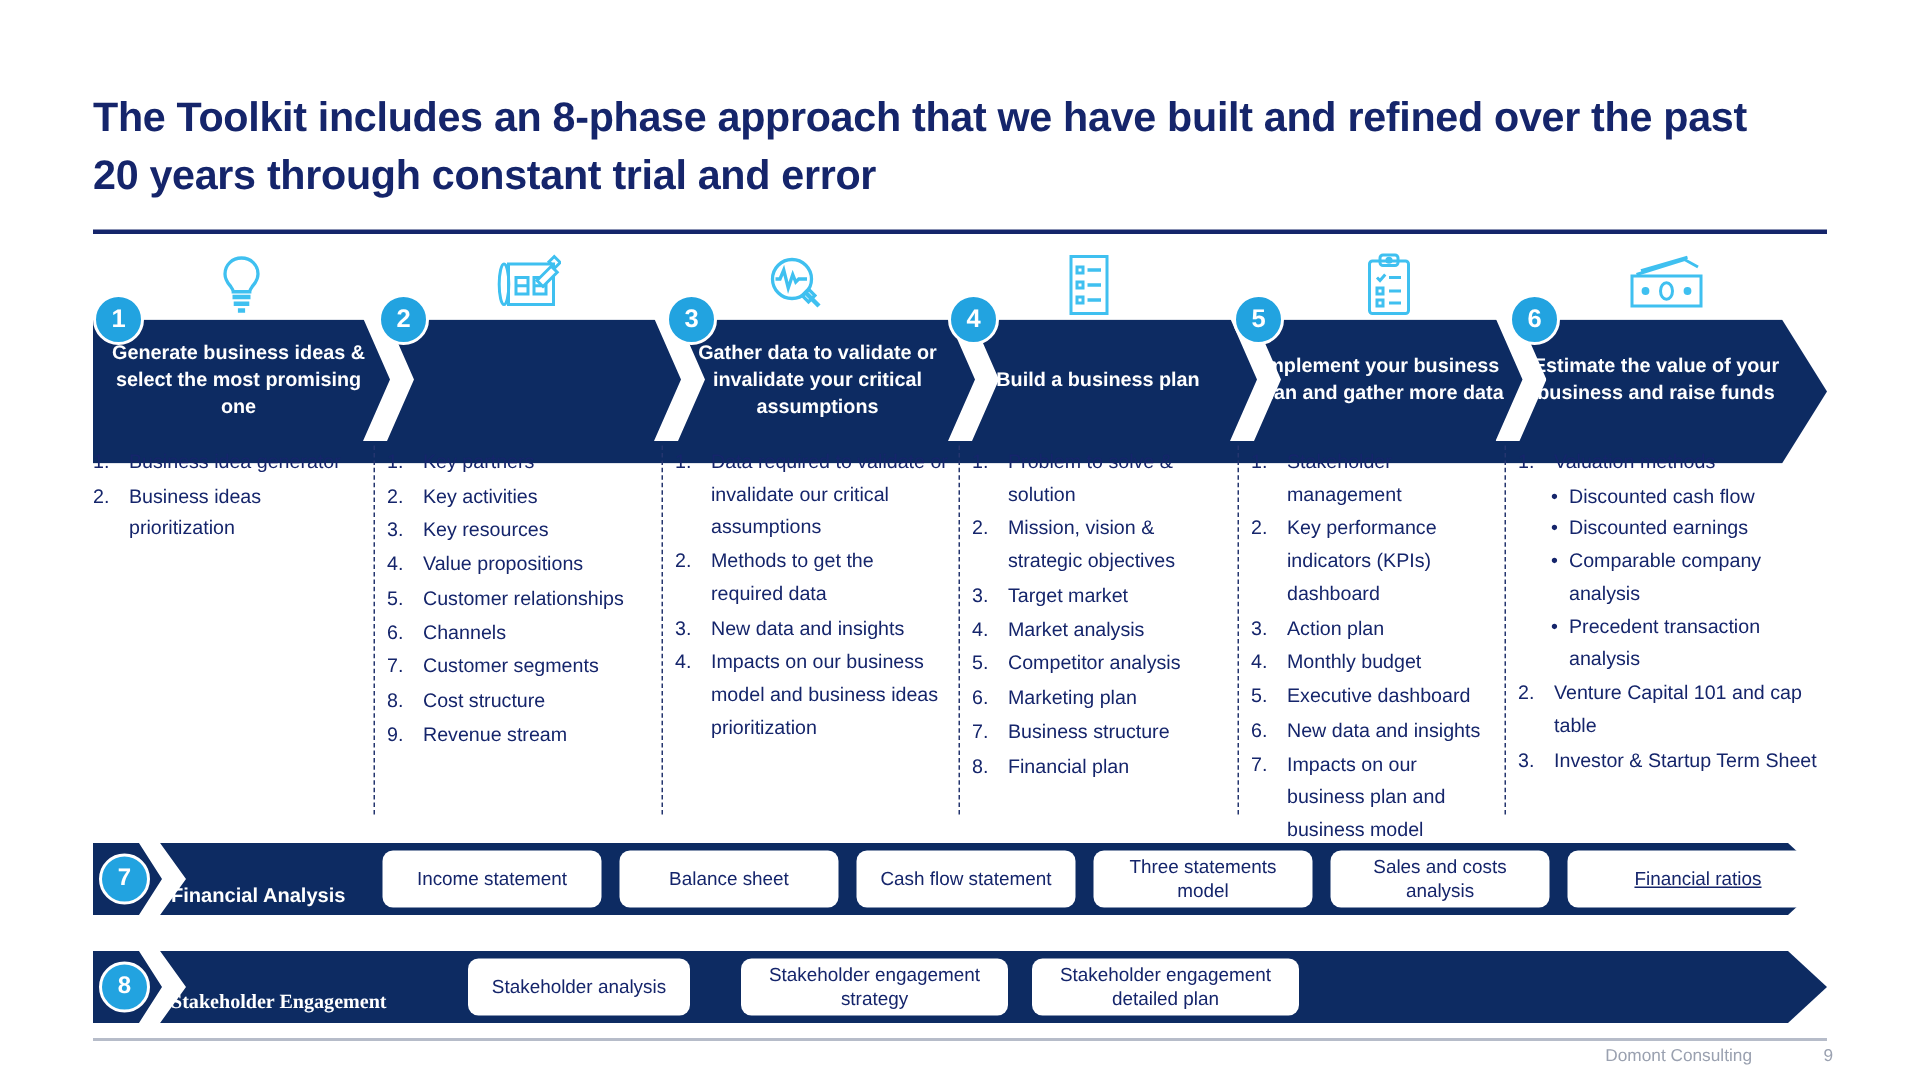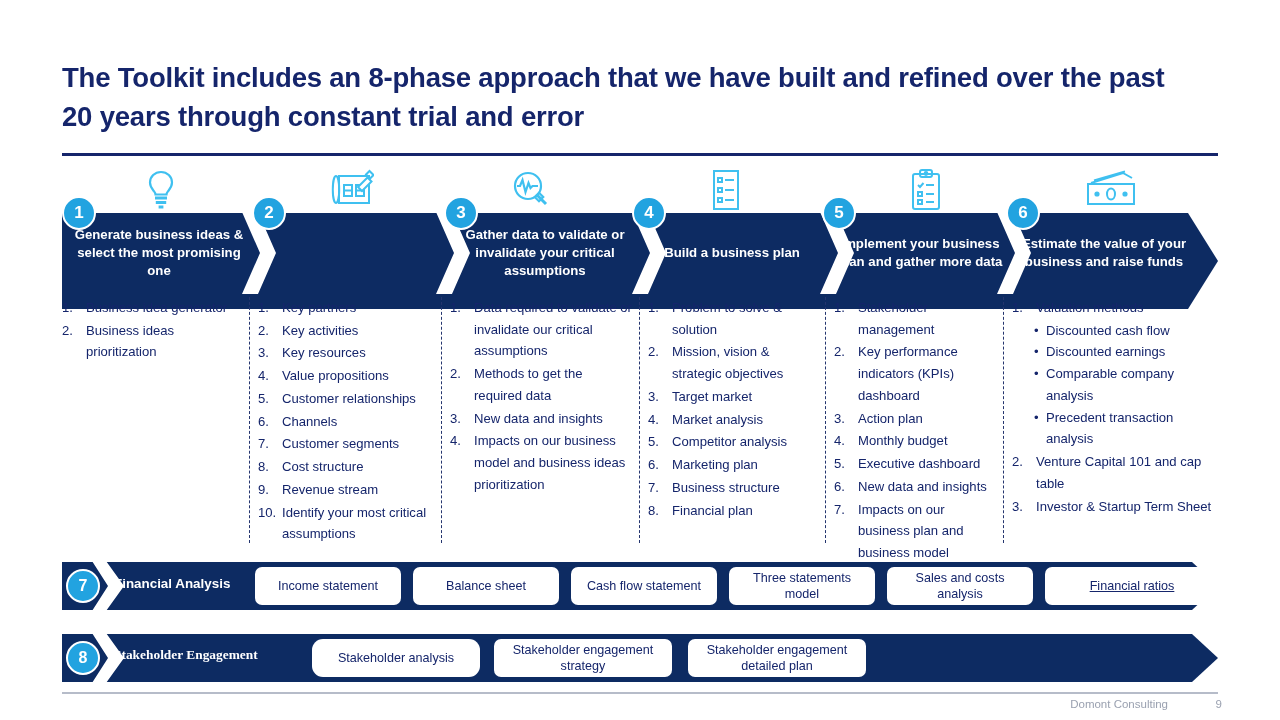--- a/index.html
+++ b/index.html
@@ -103,21 +103,21 @@
     clip-path: polygon(0 0, 14px 0, 32px 50%, 14px 100%, 0 100%, 16px 50%);
   }
   .banner-num {
     position: absolute; left: 4px; top: 7px;
     width: 34px; height: 34px; border-radius: 50%;
     background: #22a3e0; border: 2px solid #ffffff;
     color: #fff; font-size: 16px; font-weight: bold;
     display: flex; align-items: center; justify-content: center; z-index: 6;
   }
   .banner-title {
-    position: absolute; top: 3px; height: 36px;
+    position: absolute; top: 16px; height: 36px;
     display: flex; align-items: center;
     color: #ffffff; font-size: 13.4px; font-weight: bold;
     z-index: 4;
   }
   .chip {
     position: absolute; top: 5px; height: 38px;
     background: #ffffff; border-radius: 7px;
     display: flex; align-items: center; justify-content: center;
     text-align: center; color: #15256b;
     font-size: 12.6px; line-height: 1.3;
@@ -245,21 +245,20 @@
       <ol class="items" style="padding-left:8px;">
         <li><span class="idx">1.</span><span>Key partners</span></li>
         <li><span class="idx">2.</span><span>Key activities</span></li>
         <li><span class="idx">3.</span><span>Key resources</span></li>
         <li><span class="idx">4.</span><span>Value propositions</span></li>
         <li><span class="idx">5.</span><span>Customer relationships</span></li>
         <li><span class="idx">6.</span><span>Channels</span></li>
         <li><span class="idx">7.</span><span>Customer segments</span></li>
         <li><span class="idx">8.</span><span>Cost structure</span></li>
         <li><span class="idx">9.</span><span>Revenue stream</span></li>
-        <li><span class="idx">10.</span><span>Identify your most critical assumptions</span></li>
       </ol>
       <div class="divider"></div>
     </div>
 
     <div class="col" style="left:380px; width:198px;">
       <ol class="items" style="padding-left:8px;">
         <li><span class="idx">1.</span><span>Data required to validate or invalidate our critical assumptions</span></li>
         <li><span class="idx">2.</span><span>Methods to get the required data</span></li>
         <li><span class="idx">3.</span><span>New data and insights</span></li>
         <li><span class="idx">4.</span><span>Impacts on our business model and business ideas prioritization</span></li>
@@ -324,21 +323,21 @@
     <div class="chip" style="left:825px; width:146px;">Sales and costs analysis</div>
     <div class="chip" style="left:667px; width:146px;">Three statements model</div>
     <div class="chip" style="left:983px; width:174px;text-decoration:underline;">Financial ratios</div>
   </div>
 
   <div class="banner" style="top:634px;">
     <div class="banner-bar"></div>
     <div class="banner-notch"></div>
     <div class="banner-num">8</div>
     <div class="banner-title" style="left:52px;font-family:Liberation Serif, serif;">Stakeholder Engagement</div>
-    <div class="chip" style="left:250px; width:168px;border-radius:11px;">Stakeholder analysis</div>
+    <div class="chip" style="left:250px; width:148px;">Stakeholder analysis</div>
     <div class="chip" style="left:432px; width:178px;">Stakeholder engagement strategy</div>
     <div class="chip" style="left:626px; width:178px;">Stakeholder engagement detailed plan</div>
   </div>
 
   <div class="footer-rule"></div>
   <div class="footer-brand">Domont Consulting</div>
   <div class="footer-page">9</div>
 
 </div>
 

